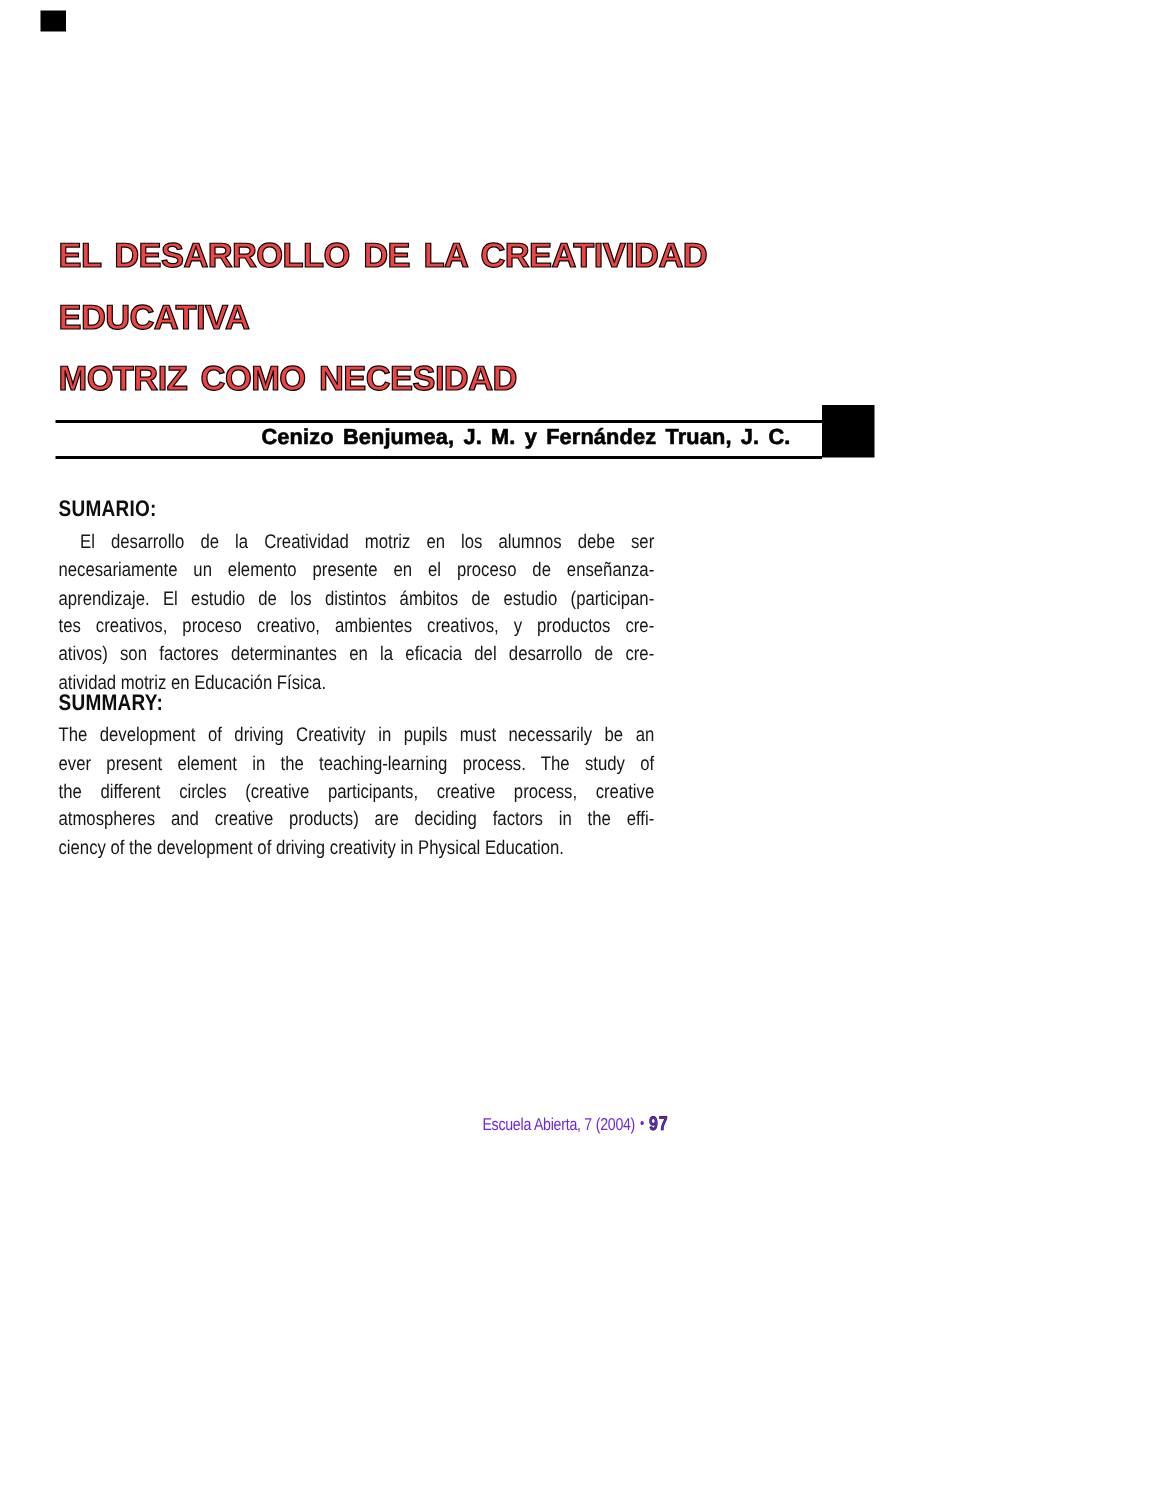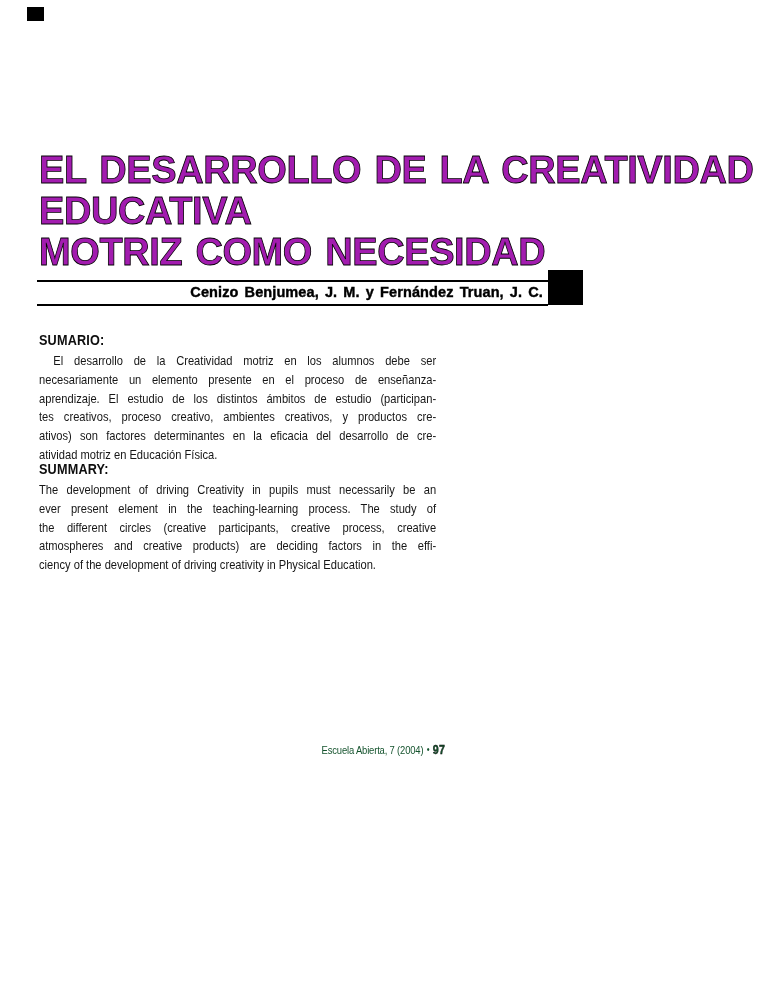--- a/index.html
+++ b/index.html
@@ -13,32 +13,32 @@
 
   
   .corner-mark {
     position: absolute; left: 27px; top: 7px;
     width: 17px; height: 14px; background: #000;
   }
 
   
   .title {
     position: absolute; left: 39px; top: 150px; width: 540px;
-    font-weight: bold; font-size: 38px; line-height: 41px;
-    color: #a21caf; letter-spacing: -0.4px; word-spacing: 3px;
+    font-weight: bold; font-size: 23px; line-height: 41px;
+    color: #ef4444; letter-spacing: -0.4px; word-spacing: 3px;
     -webkit-text-stroke: 0.8px #000;
   }
   .title-line { white-space: nowrap; }
 
   
   .author-bar {
     position: absolute; left: 37px; top: 280px;
     box-sizing: border-box; width: 511px; height: 26px;
     border-top: 2.5px solid #000; border-bottom: 2.5px solid #000;
-    line-height: 21px; text-align: right; padding-right: 5px;
+    line-height: 21px; text-align: right; padding-right: 21px;
     font-size: 14.5px; font-weight: bold; color: #000;
     letter-spacing: 0.1px; word-spacing: 2px;
     -webkit-text-stroke: 0.4px #000;
     white-space: nowrap;
   }
   .author-square {
     position: absolute; left: 548px; top: 270px;
     width: 35px; height: 35px; background: #000;
   }
 
@@ -57,21 +57,21 @@
   .pline {
     font-size: 13.2px; line-height: 18.8px;
     text-align: justify; text-align-last: justify;
   }
   .pline.indent { padding-left: 17px; }
   .pline.last { text-align: left; text-align-last: left; }
 
   
   .footer {
     position: absolute; top: 740px; left: 0; width: 768px;
-    text-align: center; color: #14532d;
+    text-align: center; color: #6d28d9;
   }
   .footer-inner {
     display: inline-block; transform: scaleX(0.82);
     transform-origin: 50% 50%;
     font-size: 11.5px; line-height: 13px; letter-spacing: -0.2px;
     white-space: nowrap;
   }
   .footer-sep { font-size: 10px; margin: 0 4px; vertical-align: 1px; }
   .footer-page {
     font-weight: bold; font-size: 13px; letter-spacing: 0.6px;

